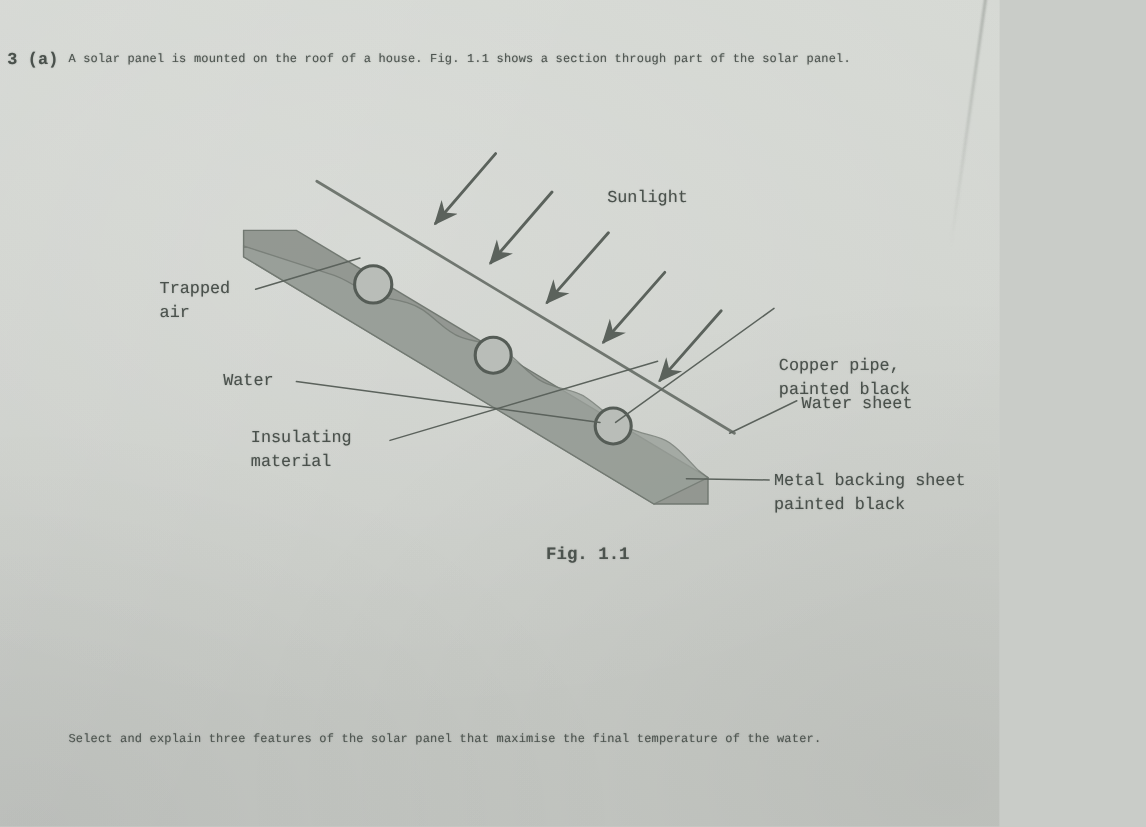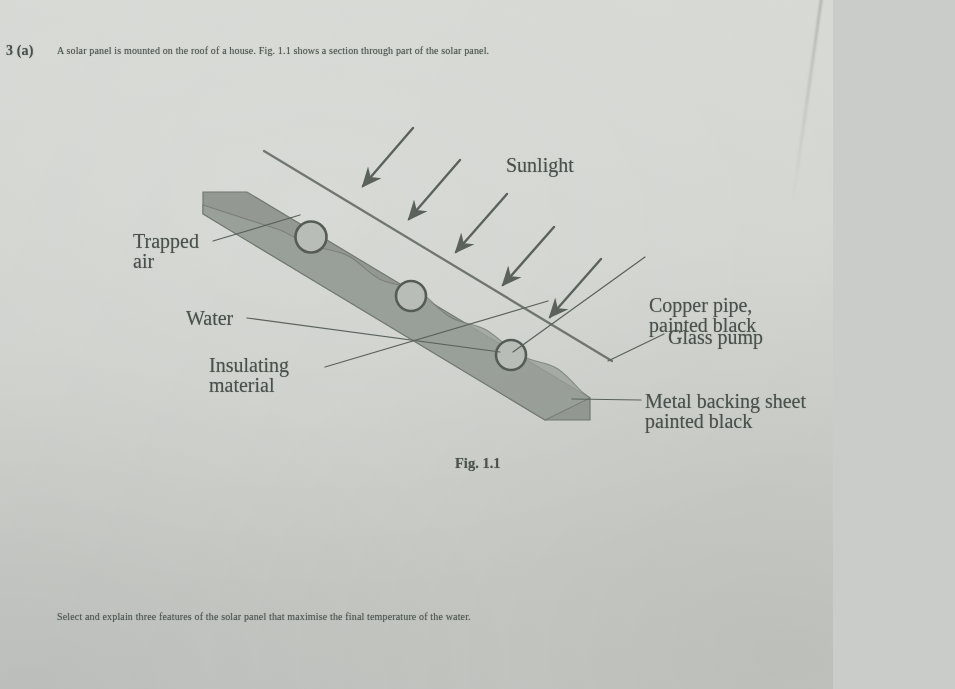--- a/index.html
+++ b/index.html
@@ -5,21 +5,21 @@
   html, body {
     margin: 0;
     padding: 0;
     background: #c9ccc8;
   }
   #page {
     position: relative;
     width: 833px;
     height: 689px;
     overflow: hidden;
-    font-family: Liberation Serif, serif;
+    font-family: Liberation Mono, monospace;
     background:
       linear-gradient(118deg, rgba(255,255,255,0.10) 0%, rgba(255,255,255,0.0) 45%),
       linear-gradient(200deg, #d6d9d4 0%, #cfd2cd 38%, #c9ccc7 72%, #c3c6c2 100%);
     filter: blur(0.35px);
   }
   
   #vignette {
     position: absolute; inset: 0;
     pointer-events: none;
     background:
@@ -64,21 +64,21 @@
     left: 455px; top: 455px;
     font-size: 14.5px;
     font-weight: bold;
     color: #4c534e;
     text-shadow: 0 0 1.1px rgba(90,96,92,0.5);
   }
 
   
   .dlabel {
     position: absolute;
-    font-size: 20px;
+    font-size: 14px;
     line-height: 20px;
     color: #4a514c;
     text-shadow: 0 0 1.0px rgba(90,96,92,0.5);
     white-space: pre-line;
   }
   #lbl-trapped { left: 133px; top: 231px; }
   #lbl-water   { left: 186px; top: 308px; text-align: right; }
   #lbl-insul   { left: 209px; top: 355px; }
   #lbl-sun     { left: 506px; top: 155px; }
   #lbl-copper  { left: 649px; top: 248px; margin-top: 47px; }
@@ -169,21 +169,21 @@
   </div>
 
   <div class="dlabel" id="lbl-trapped">Trapped
 air</div>
   <div class="dlabel" id="lbl-water">Water</div>
   <div class="dlabel" id="lbl-insul">Insulating
 material</div>
   <div class="dlabel" id="lbl-sun">Sunlight</div>
   <div class="dlabel" id="lbl-copper">Copper pipe,
 painted black</div>
-  <div class="dlabel" id="lbl-glass">Glass pump</div>
+  <div class="dlabel" id="lbl-glass">Water sheet</div>
   <div class="dlabel" id="lbl-metal">Metal backing sheet
 painted black</div>
 
   <div id="figcaption">Fig. 1.1</div>
 
   <div class="qtext" id="para2">Select and explain three features of the solar panel that maximise the final temperature of the water.</div>
 
 </div>
 
 </body></html>

